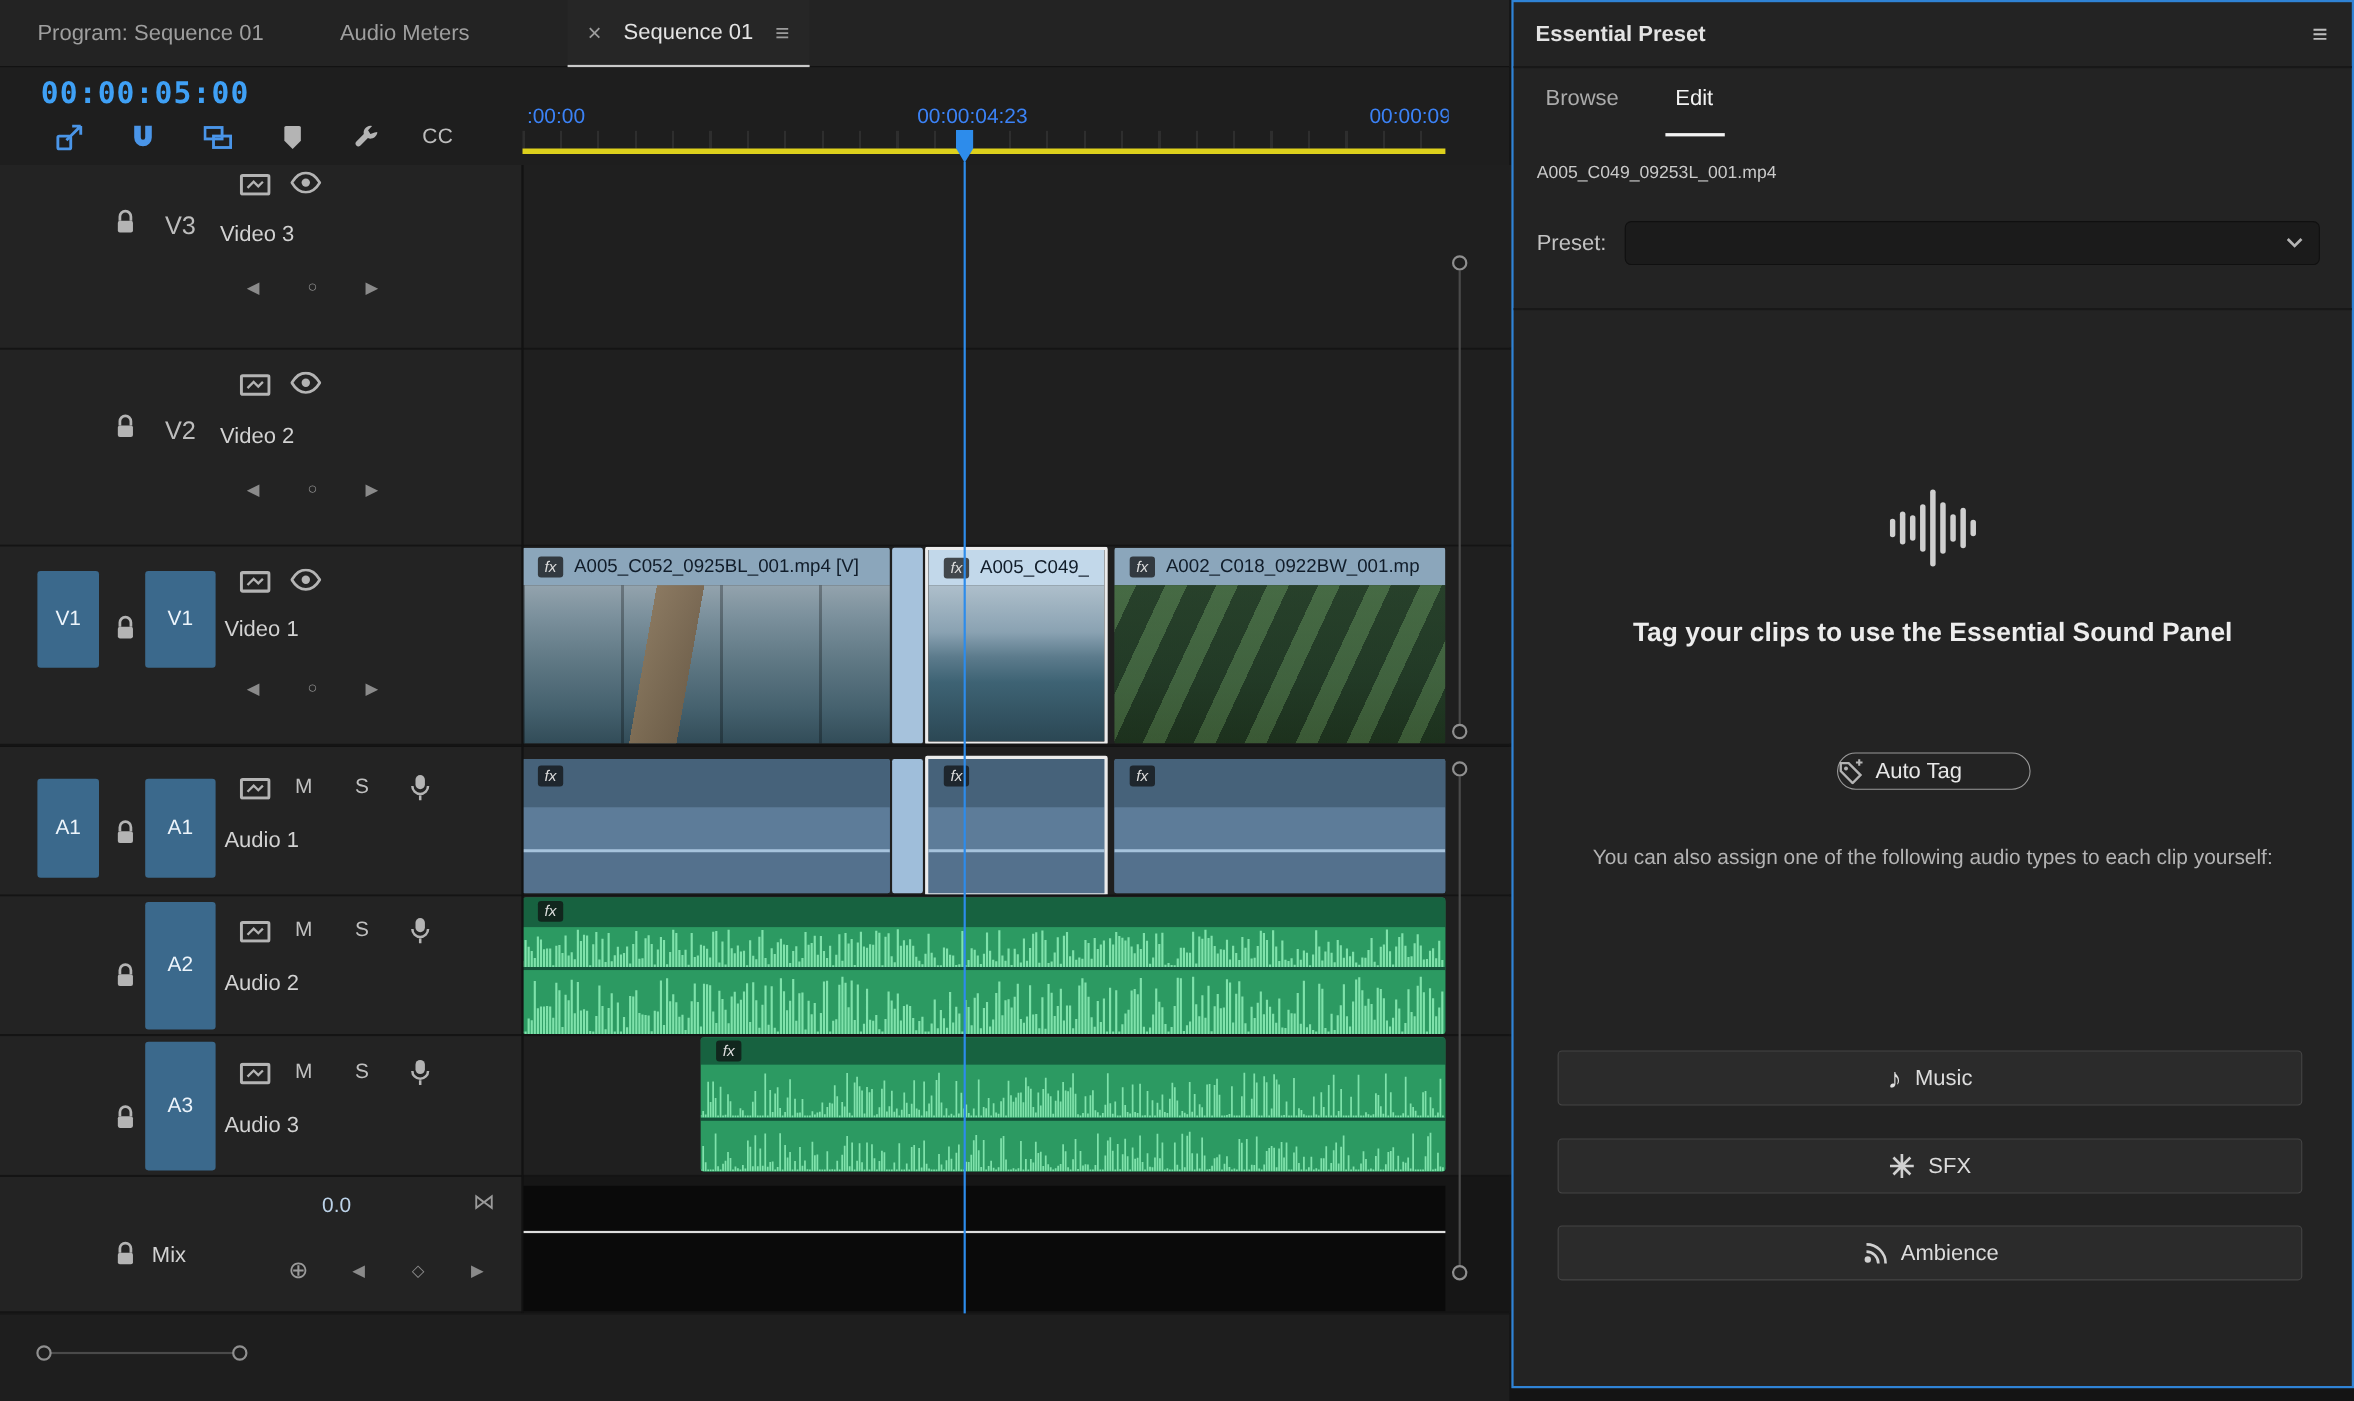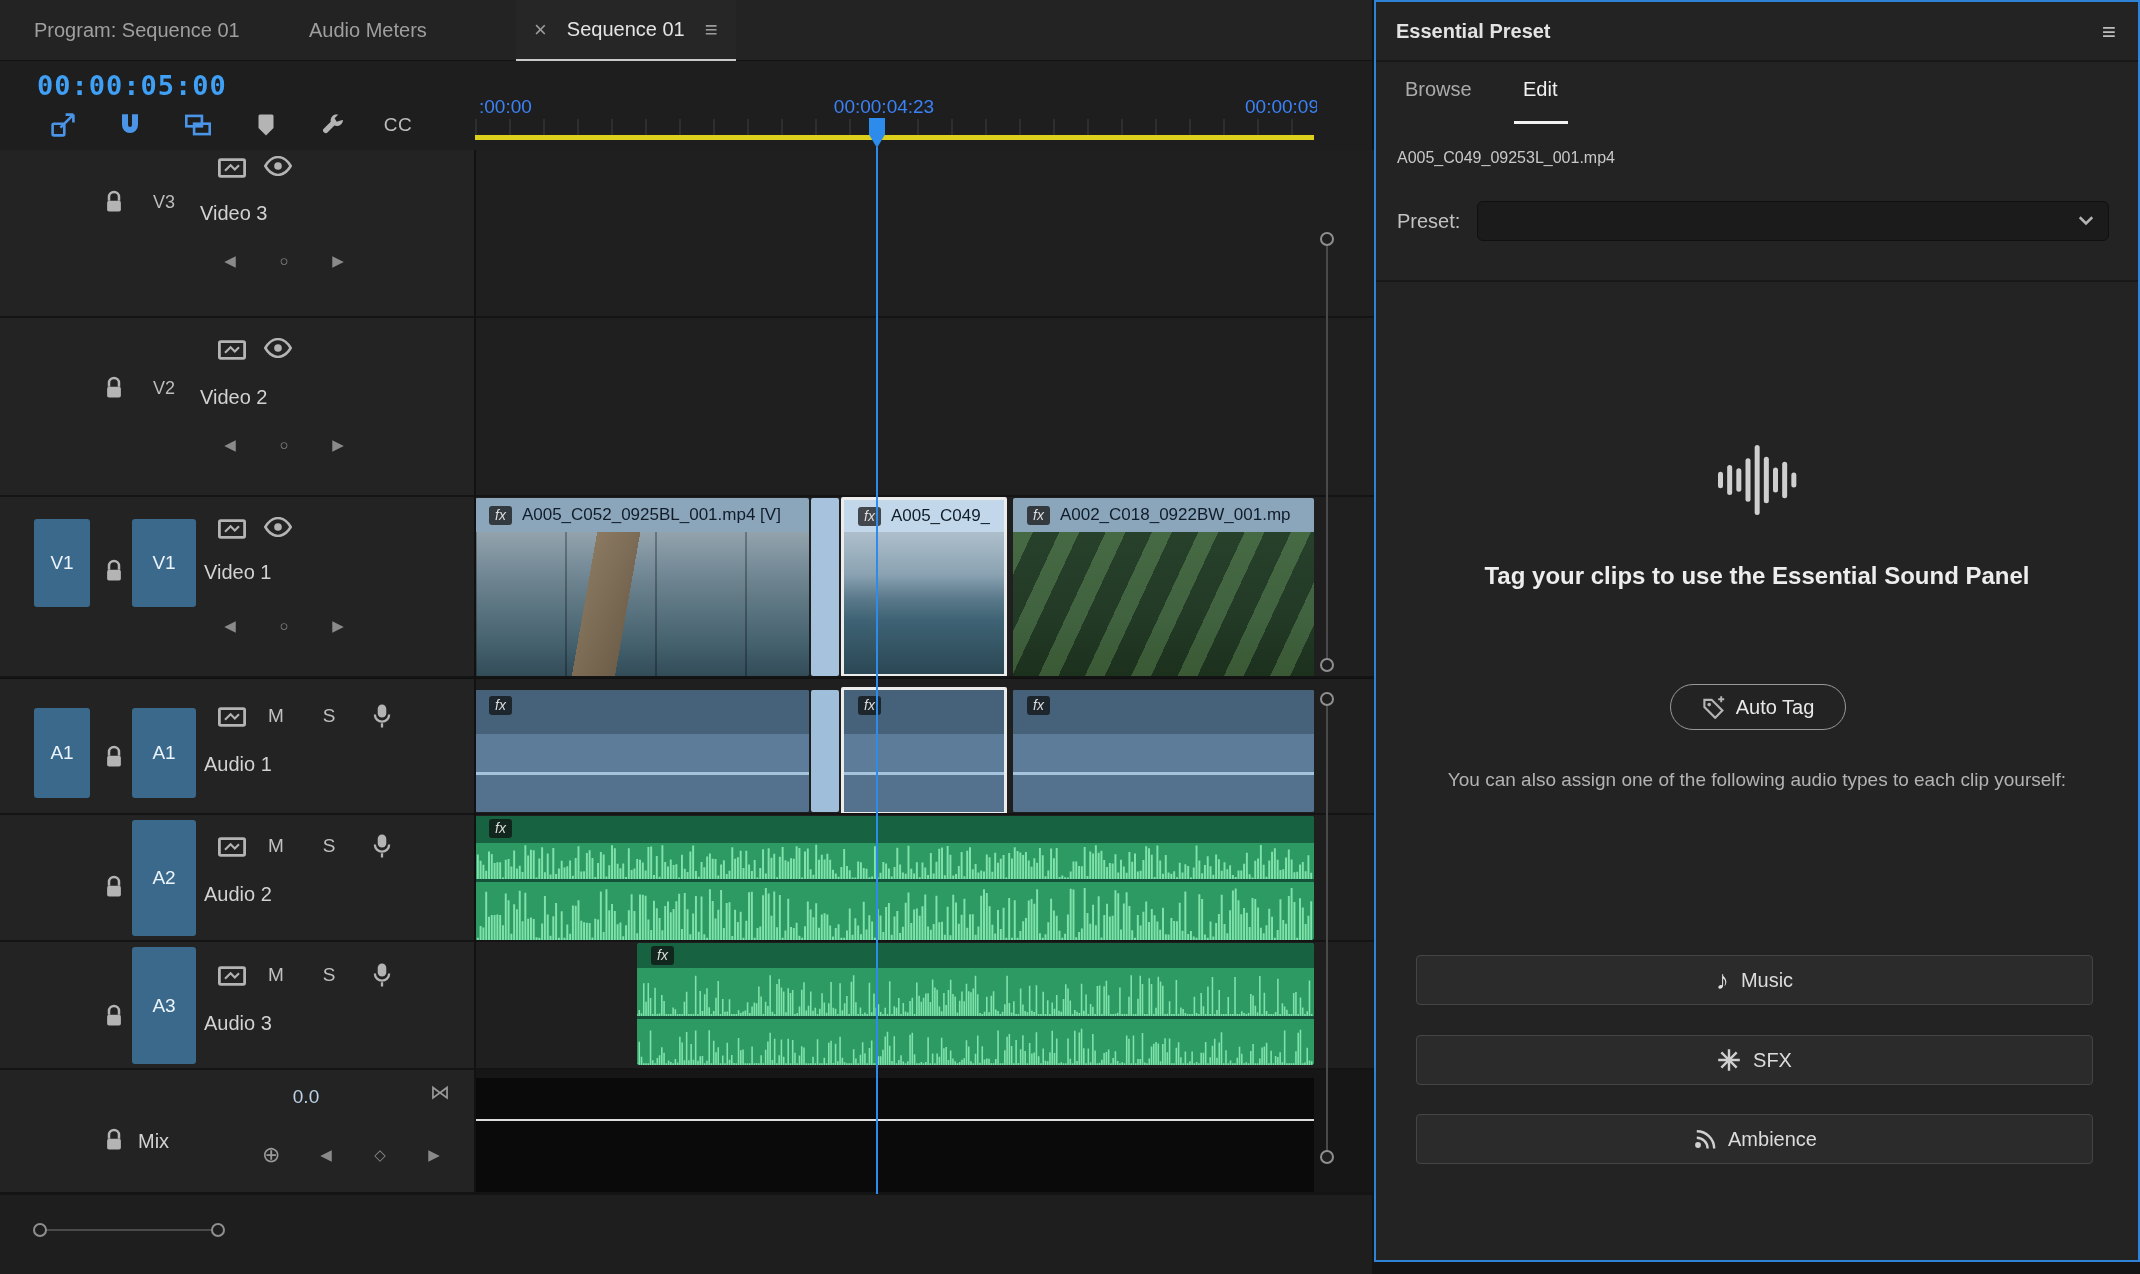--- a/index.html
+++ b/index.html
@@ -23,21 +23,21 @@
   .ruler{left:475px;top:61px;width:839px;height:89px;}
   .rlabel{font-size:19px;color:#3b82f6;top:35px;white-space:nowrap;}
   .ticks{left:0;top:58px;width:839px;height:16px;background:repeating-linear-gradient(90deg,#3b3b3b 0 2px,transparent 2px 34px);opacity:.55;}
   .workarea{left:0;top:74px;width:839px;height:5px;background:#ddd01c;}
   .phead{width:16px;height:30px;background:#2d8ceb;clip-path:polygon(0 0,100% 0,100% 55%,50% 100%,0 55%);}
 
   .trow{left:0;width:1372px;border-bottom:2px solid #141414;background:#1e1e1e;}
   .thead{left:0;top:0;width:475px;height:100%;background:#232323;}
   .tbody{left:475px;top:0;width:958px;height:100%;background:#1f1f1f;overflow:hidden;}
   .patchbox{background:#3b698c;border-radius:3px;display:flex;align-items:center;justify-content:center;color:#ecf4fb;font-size:19px;}
-  .tlabel{width:64px;text-align:center;color:#bdbdbd;font-size:18px;}
+  .tlabel{width:64px;text-align:center;color:#bdbdbd;font-size:23px;}
   .tname{color:#d2d2d2;font-size:20px;white-space:nowrap;}
   .msbtn{width:26px;text-align:center;color:#c0c0c0;font-size:19px;}
   .navrow{display:flex;gap:30px;color:#8a8a8a;font-size:15px;}
   .navrow span{width:24px;text-align:center;}
   .mixglyph{color:#9a9a9a;font-size:20px;}
 
   
   .vclip{overflow:hidden;border-radius:2px;}
   .chead{height:34px;background:#8ba6bb;display:flex;align-items:center;gap:10px;padding:0 8px 0 14px;}
   .chead.sel{background:#c2d8ea;height:32px;}
@@ -76,21 +76,21 @@
   .es-menu{right:22px;top:16px;font-size:24px;color:#bdbdbd;}
   .es-div{left:0;width:762px;height:2px;background:#181818;}
   .es-tab{top:76px;font-size:20px;color:#ababab;}
   .es-tab.active{color:#f2f2f2;}
   .es-underline{top:119px;height:3px;background:#f2f2f2;}
   .es-clipname{left:21px;top:147px;font-size:16px;color:#c9c9c9;}
   .es-preset-label{left:21px;top:208px;font-size:20px;color:#c2c2c2;}
   .es-select{left:101px;top:199px;width:632px;height:40px;background:#1b1b1b;border:1px solid #101010;border-radius:6px;display:flex;align-items:center;justify-content:flex-end;padding-right:14px;color:#9a9a9a;}
   .es-wave{left:342px;top:437px;width:80px;height:82px;color:#cfcfcf;}
   .es-headline{left:0;top:560px;width:762px;text-align:center;font-size:24px;font-weight:bold;color:#ededed;}
-  .es-autotag{left:294px;top:682px;width:176px;height:46px;border-radius:23px;border:1px solid #999;background:transparent;color:#e8e8e8;font-size:20px;display:flex;align-items:center;justify-content:center;gap:10px;font-family:inherit;cursor:pointer;}
+  .es-autotag{left:294px;top:682px;width:176px;height:34px;border-radius:23px;border:1px solid #999;background:transparent;color:#e8e8e8;font-size:20px;display:flex;align-items:center;gap:10px;font-family:inherit;cursor:pointer;}
   .es-helper{left:61px;top:762px;width:640px;text-align:center;font-size:19px;line-height:31px;color:#b3b3b3;}
   .es-type{left:40px;width:677px;height:50px;background:#2b2b2b;border:1px solid #454545;border-radius:4px;color:#dcdcdc;font-size:20px;display:flex;align-items:center;justify-content:center;gap:12px;font-family:inherit;cursor:pointer;}
   .es-type .icon{color:#d0d0d0;}
   .note{font-size:26px;color:#e0e0e0;line-height:1;}
 </style>
 </head>
 <body>
 
 <div id="tl" class="abs">
 

